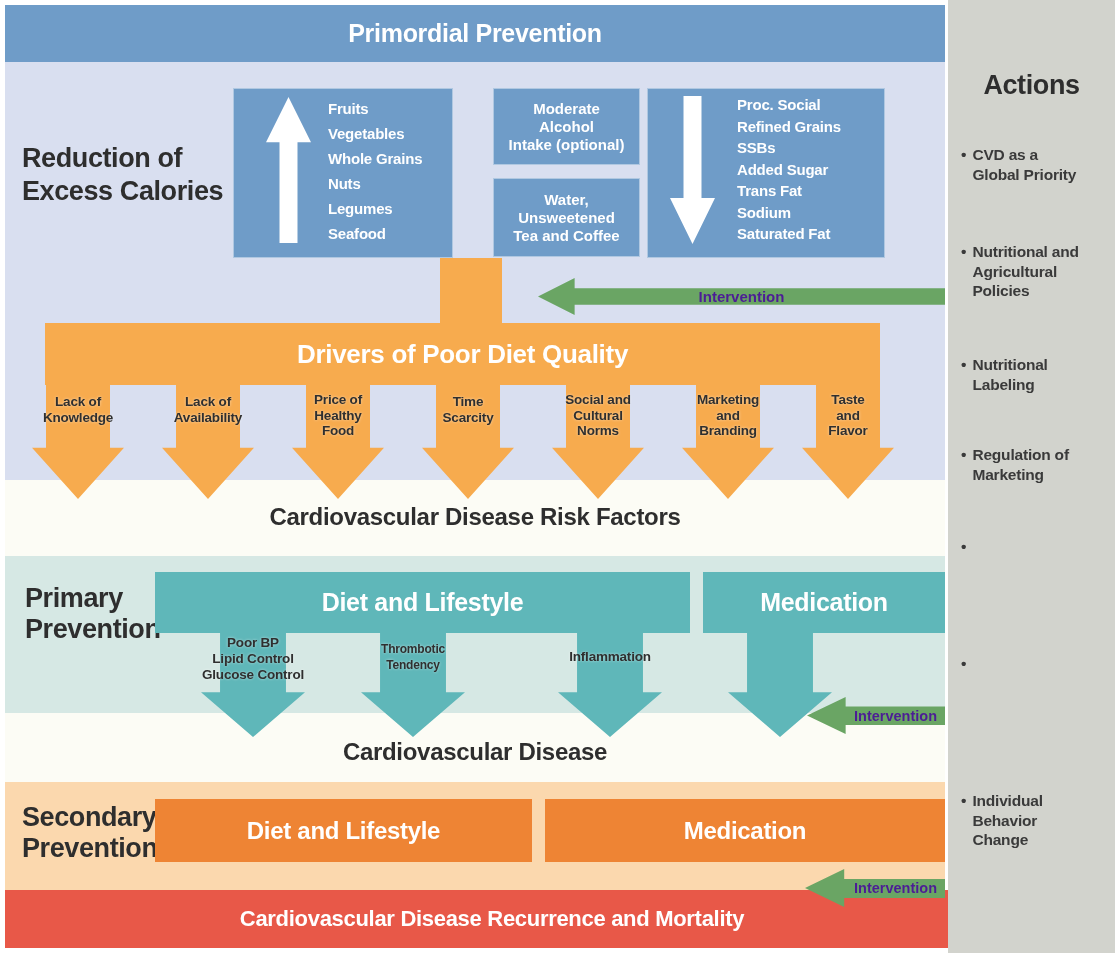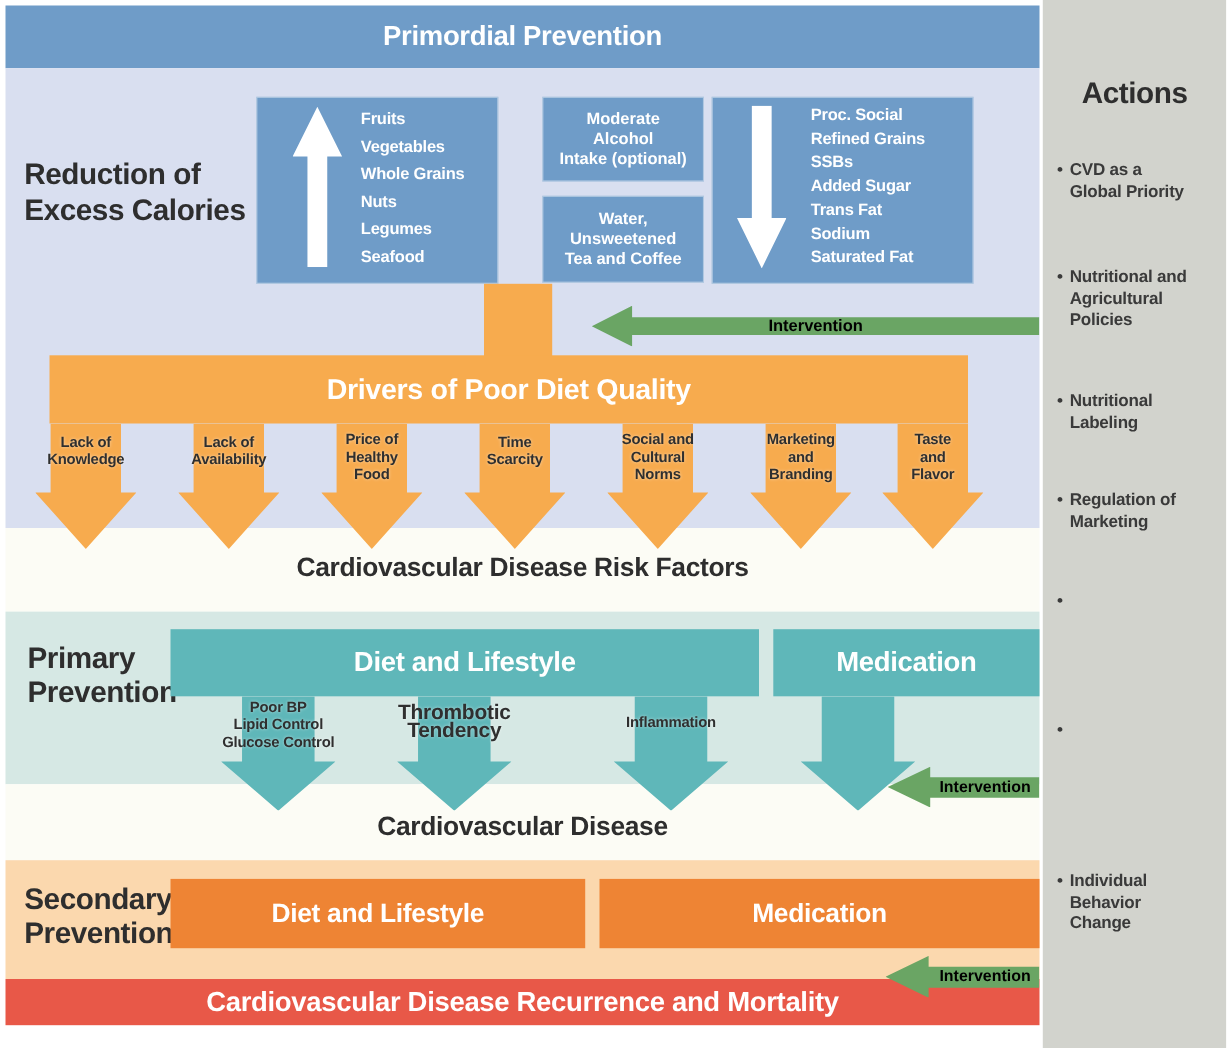--- a/index.html
+++ b/index.html
@@ -19,21 +19,21 @@
   .biglbl{position:absolute;font-weight:bold;color:#2e2e2e;white-space:pre-line;
        letter-spacing:-0.4px;}
   .foods span{display:block;color:#fff;font-weight:bold;font-size:15px;letter-spacing:-0.2px;}
   .bluebox{position:absolute;background:#6f9cc8;border:1px solid rgba(255,255,255,0.45);box-sizing:border-box;}
   .ctrtxt{display:flex;align-items:center;justify-content:center;text-align:center;
        color:#fff;font-weight:bold;white-space:pre-line;}
   .drv-arrow{position:absolute;width:92px;height:114px;background:#f7ab4e;
        clip-path:polygon(15.2% 0, 84.8% 0, 84.8% 55%, 100% 55%, 50% 100%, 0 55%, 15.2% 55%);}
   .teal-arrow{position:absolute;width:104px;height:104px;background:#5fb7b9;
        clip-path:polygon(18.3% 0, 81.7% 0, 81.7% 57%, 100% 57%, 50% 100%, 0 57%, 18.3% 57%);}
-  .green-arrow{position:absolute;background:#6aa564;color:#000000;font-weight:bold;
+  .green-arrow{position:absolute;background:#6aa564;color:#4c1d95;font-weight:bold;
        display:flex;align-items:center;}
   .ga-large{clip-path:polygon(0 50%, 9% 0, 9% 28%, 100% 28%, 100% 72%, 9% 72%, 9% 100%);
        justify-content:center;font-size:15px;}
   .ga-small{clip-path:polygon(0 50%, 28% 0, 28% 26%, 100% 26%, 100% 76%, 28% 76%, 28% 100%);
        justify-content:flex-end;padding-right:8px;box-sizing:border-box;font-size:14.5px;}
   .action-item{position:absolute;left:13px;width:150px;display:flex;gap:6px;
        font-size:15.5px;line-height:19.5px;font-weight:bold;color:#3a3a3a;}
   .action-item .dot{flex:0 0 auto;}
   .action-item .txt{white-space:pre-line;letter-spacing:-0.2px;}
 </style>
@@ -41,21 +41,21 @@
 <body>
 
 <div class="canvas">
 
   <div class="sec" style="top:5px;height:57px;background:#6f9cc8;"></div>
   <div class="sec" style="top:62px;height:418px;background:#d9dff0;"></div>
   <div class="sec" style="top:480px;height:76px;background:#fcfcf5;"></div>
   <div class="sec" style="top:556px;height:157px;background:#d6e8e4;"></div>
   <div class="sec" style="top:713px;height:69px;background:#fcfcf5;"></div>
   <div class="sec" style="top:782px;height:108px;background:#fbd8ae;"></div>
-  <div class="sec bar" style="top:890px;height:42px;background:#e85848;font-size:25px;">
+  <div class="sec bar" style="top:890px;height:58px;background:#e85848;font-size:22px;padding-left:17px;">
       <span>Cardiovascular Disease Recurrence and Mortality</span>
     </div>
 
   <div class="heading" style="top:19px;font-size:25px;color:#ffffff;"><span>Primordial Prevention</span></div>
 
   <div class="biglbl" style="left:22px;top:142px;font-size:27px;line-height:33px;">Reduction of
 Excess Calories</div>
 
   <div class="bluebox" style="left:233px;top:88px;width:220px;height:170px;"></div>
   <div class="abs" style="left:266px;top:97px;width:45px;height:146px;background:#ffffff;
@@ -137,21 +137,21 @@
     </div>
 
   <div class="teal-arrow" style="left:201px;top:633px;"></div>
   <div class="teal-arrow" style="left:361px;top:633px;"></div>
   <div class="teal-arrow" style="left:558px;top:633px;"></div>
   <div class="teal-arrow" style="left:728px;top:633px;"></div>
 
   <div class="lbl" style="left:183px;top:635px;width:140px;font-size:13.5px;line-height:16px;">Poor BP
 Lipid Control
 Glucose Control</div>
-  <div class="lbl" style="left:343px;top:641px;width:140px;font-size:19px;line-height:16px;">Thrombotic
+  <div class="lbl" style="left:343px;top:641px;width:140px;font-size:12px;line-height:16px;">Thrombotic
 Tendency</div>
   <div class="lbl" style="left:540px;top:649px;width:140px;font-size:13.5px;line-height:16px;">Inflammation</div>
 
   <div class="green-arrow ga-small" style="left:807px;top:697px;width:138px;height:37px;">
       <span>Intervention</span>
     </div>
 
   <div class="heading" style="top:738px;font-size:24px;">Cardiovascular Disease</div>
 
   <div class="biglbl" style="left:22px;top:802px;font-size:27px;line-height:31px;">Secondary

